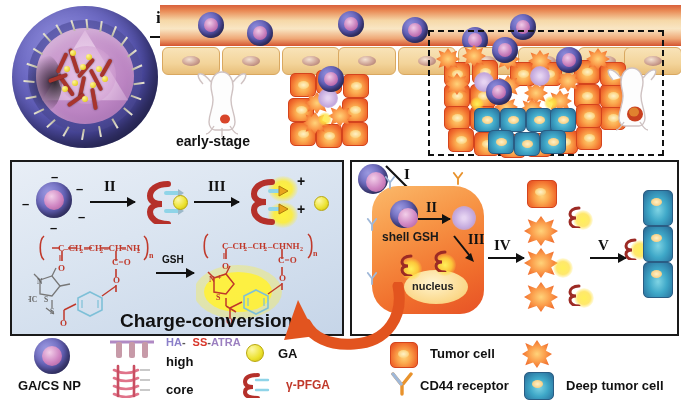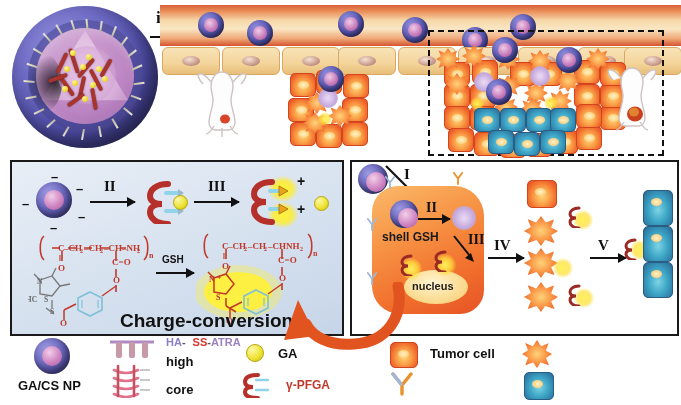--- a/index.html
+++ b/index.html
@@ -215,20 +215,21 @@
       </div>
 
     <svg class="mouse" style="left:186px;top:66px;" width="72" height="72" viewBox="0 0 72 72">
       <path d="M36 6c-7 0-11 7-11 14 0 6 2 9 2 14 0 9-4 14-4 22 0 5 3 8 6 8h14c3 0 6-3 6-8 0-8-4-13-4-22 0-5 2-8 2-14 0-7-4-14-11-14z" fill="#fdfdfd" stroke="#cfc2c2" stroke-width="1.4"></path>
       <path d="M25 16c-4-5-9-9-12-8-2 1 0 6 4 10" fill="#fdfdfd" stroke="#cfc2c2" stroke-width="1.4"></path>
       <path d="M47 16c4-5 9-9 12-8 2 1 0 6-4 10" fill="#fdfdfd" stroke="#cfc2c2" stroke-width="1.4"></path>
       <path d="M28 60c-3 5-6 8-8 8M44 60c3 5 6 8 8 8" stroke="#cfc2c2" stroke-width="1.4" fill="none"></path>
       <path d="M36 62c0 6 0 8 0 9" stroke="#cfc2c2" stroke-width="1.4" fill="none"></path>
       <ellipse cx="39" cy="53" rx="5" ry="4.5" fill="#d8452a"></ellipse>
     </svg>
+    <div class="lbl" style="left:176px;top:133px;font-size:14px;">early-stage</div>
 
     <div class="dashbox" style="left:428px;top:30px;width:232px;height:122px;"></div>
 
     <div class="tcell" style="left:444px;top:62px;"></div>
     <div class="tcell" style="left:444px;top:84px;"></div>
     <div class="tcell" style="left:444px;top:106px;"></div>
     <div class="tcell" style="left:448px;top:128px;"></div>
     <div class="tcell" style="left:474px;top:132px;"></div>
     <div class="tcell" style="left:500px;top:134px;"></div>
     <div class="tcell" style="left:526px;top:133px;"></div>
@@ -547,16 +548,18 @@
 
   <div class="tcell" style="left:390px;top:342px;width:26px;height:24px;"></div>
   <div class="legend-txt" style="left:430px;top:346px;font-size:13px;">Tumor cell</div>
 
   <div class="dcell" style="left:522px;top:340px;width:30px;height:28px;"></div>
 
   <svg style="position:absolute;left:390px;top:372px;" width="24" height="24" viewBox="0 0 24 24">
     <path d="M3 2l8 10M21 2l-8 10M12 12v10" stroke="#e8922c" stroke-width="3.4" fill="none" stroke-linecap="round"></path>
     <path d="M3 2l8 10" stroke="#9fb8d8" stroke-width="3.4" stroke-linecap="round"></path>
   </svg>
+  <div class="legend-txt" style="left:420px;top:378px;font-size:13px;">CD44 receptor</div>
 
   <div class="deepcell" style="left:524px;top:372px;width:28px;height:26px;"></div>
+  <div class="legend-txt" style="left:566px;top:378px;font-size:13px;">Deep tumor cell</div>
 
 </div>
 
 </body></html>

